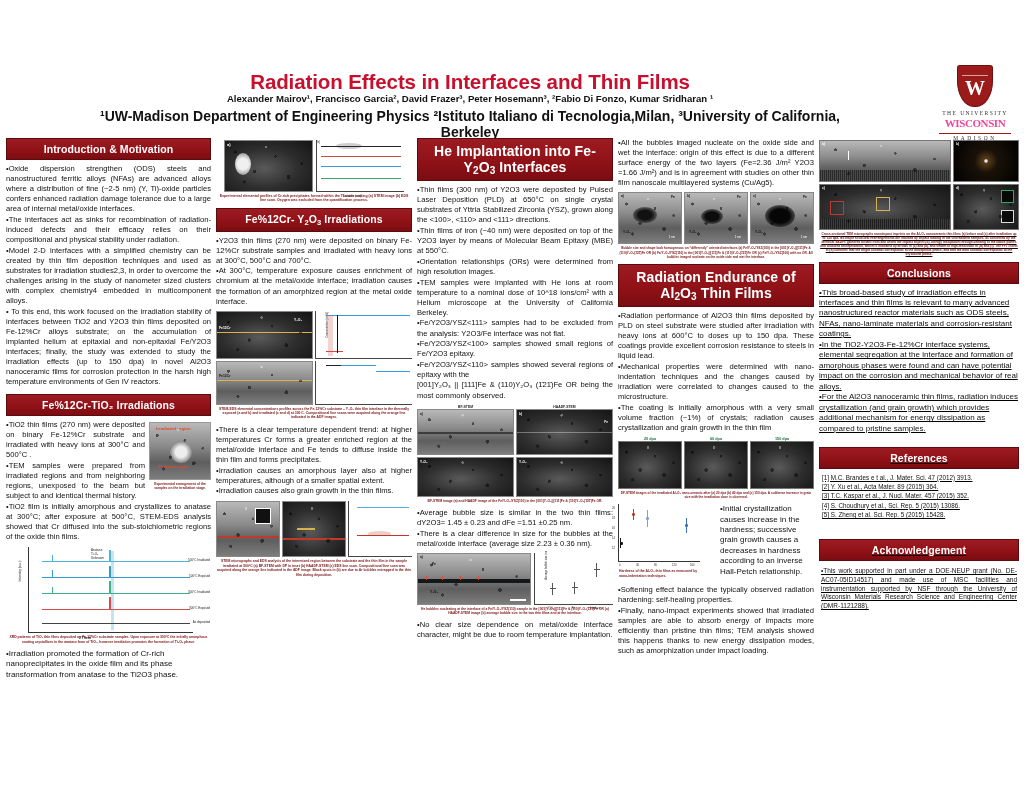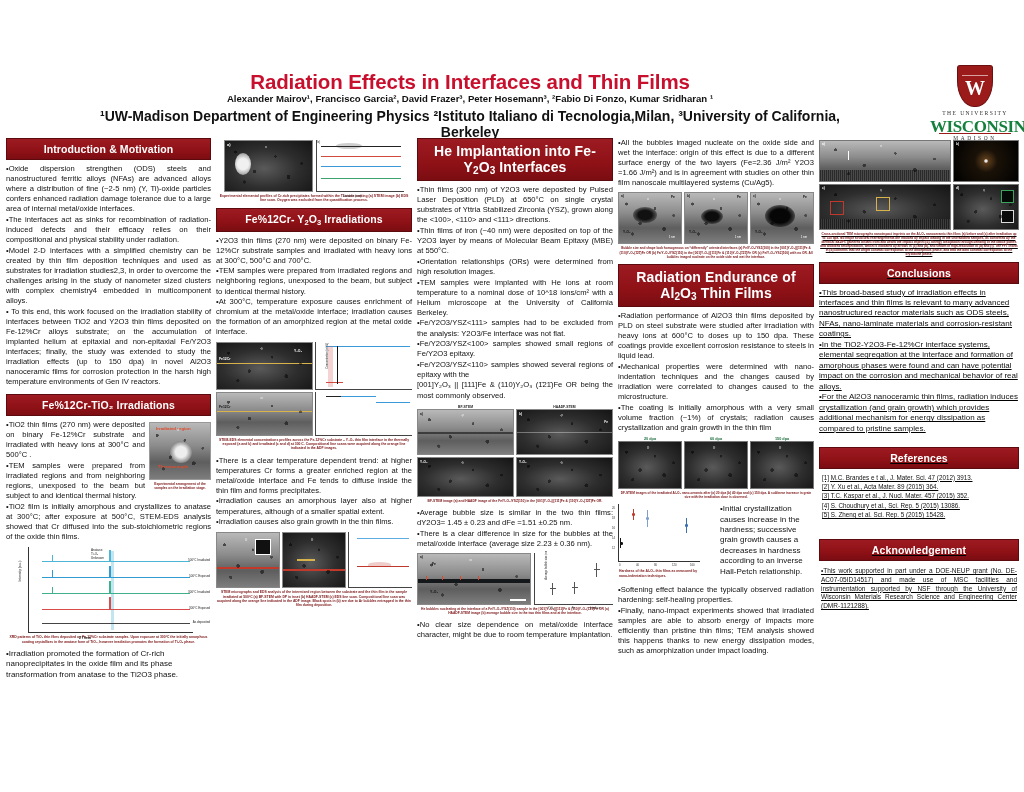--- a/index.html
+++ b/index.html
@@ -81,21 +81,21 @@
     border-bottom: 1px solid #d8a0a0;
   }
   .logo .uw1 {
     position: absolute; left: 0; top: 45px; width: 90px;
     text-align: center; color: #333; font-size: 5.6px;
     letter-spacing: 1.4px;
     font-family: "Liberation Serif", serif;
   }
   .logo .uw2 {
     position: absolute; left: 0; top: 52px; width: 90px;
-    text-align: center; color: #15803d; font-size: 17px;
+    text-align: center; color: #ec4899; font-size: 11px;
     font-weight: bold; letter-spacing: -0.4px;
     font-family: "Liberation Serif", serif;
   }
   .logo .uw3 {
     position: absolute; left: 0; top: 70px; width: 90px;
     text-align: center; color: #333; font-size: 5.4px;
     letter-spacing: 2.6px;
     font-family: "Liberation Serif", serif;
   }
   .logo .rule {
@@ -337,21 +337,20 @@
       </div>
       <div class="caption" style="font-size:3.5px;">Experimental elemental profiles of Cr-rich precipitates formed within the Ti-oxide coating (a) STEM image (b) EDS line scan. Oxygen was excluded from the quantification process.</div>
     </div>
 
     <div class="bar">
       <span>Fe%12Cr- Y<sub>2</sub>O<sub>3</sub> Irradiations</span>
     </div>
 
     <div class="body">
       <p>•Y2O3 thin films (270 nm) were deposited on binary Fe-12%Cr substrate samples and irradiated with heavy ions at 300°C, 500°C and 700°C.</p>
-      <p>•TEM samples were prepared from irradiated regions and neighboring regions, unexposed to the beam, but subject to identical thermal history.</p>
       <p>•At 300°C, temperature exposure causes enrichment of chromium at the metal/oxide interface; irradiation causes the formation of an amorphized region at the metal oxide interface.</p>
     </div>
 
     <div class="fig">
       <div class="grid2" style="margin-top:2px;">
         <div>
           <div class="tem dark speck" style="height:48px; border:0.4px solid #888; position:relative;">
             <div class="iface" style="top:0px; height:0;"></div>
             <div style="position:absolute; left:0; right:0; top:20px; height:1.5px; background:#d8b24a;"></div>
             <div class="fig-lbl" style="left:2px; top:14px; font-size:3.4px;">Fe12Cr</div>

